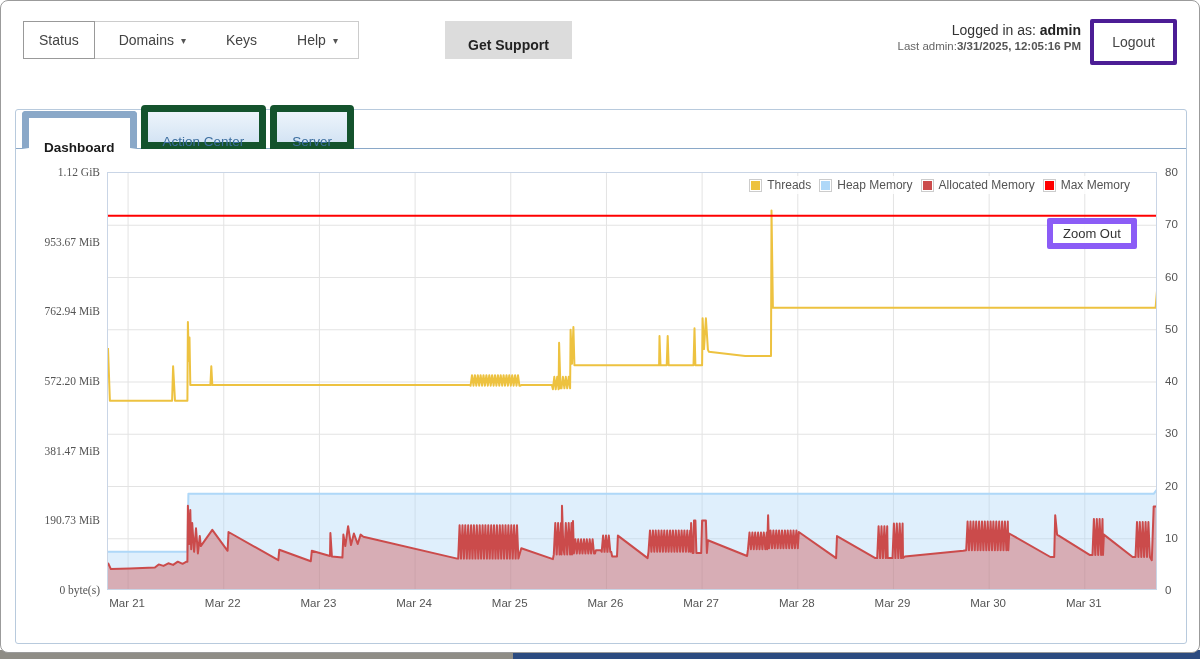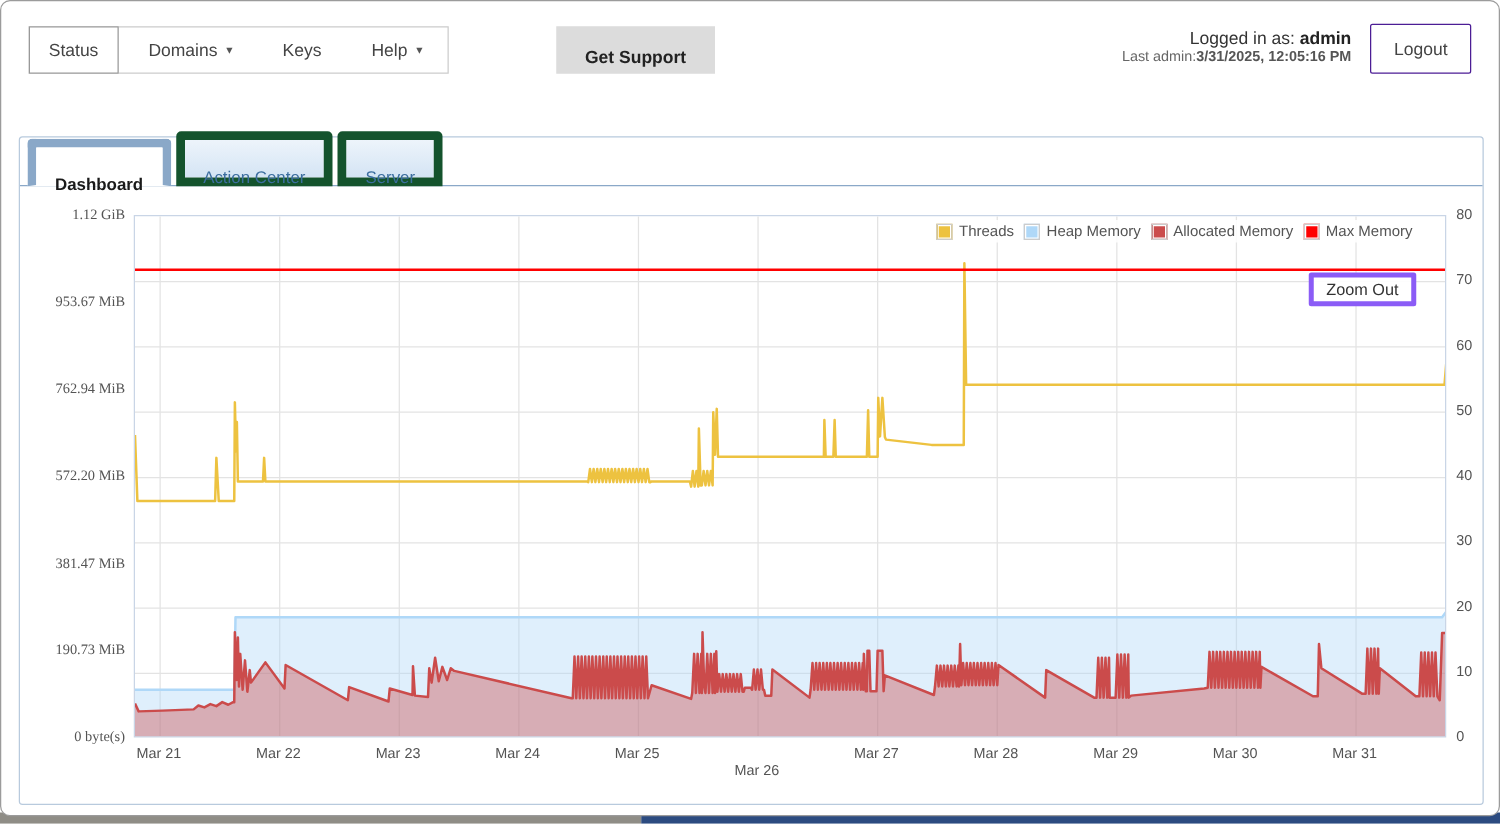--- a/index.html
+++ b/index.html
@@ -25,21 +25,21 @@
                  background:#dcdcdc; border:none; font-family:inherit; font-weight:bold;
                  font-size:14px; color:#222; cursor:pointer; }
 
   .login-info { position:absolute; right:118px; top:21px; text-align:right; }
   .login-line1 { font-size:14px; color:#333; }
   .login-line1 b { color:#222; }
   .login-line2 { font-size:11.5px; color:#666; margin-top:2px; }
   .login-line2 b { color:#555; }
 
   .logout-btn { position:absolute; right:22px; top:18px; padding:11px 18px; background:#fff;
-                border:1px solid #4c1d95; border-radius:2px; font-family:inherit; font-size:14px;
+                border:4px solid #4c1d95; border-radius:2px; font-family:inherit; font-size:14px;
                 color:#444; cursor:pointer; }
 
   
   .panel { position:absolute; left:14px; top:108px; width:1172px; height:535px;
            border:1px solid #b8cadd; border-radius:3px; background:#fff; }
   .tabbar { position:absolute; left:0; top:7px; width:100%; height:32px;
             border-bottom:1px solid #8aa8c8; padding-left:6px; display:flex; align-items:flex-end; }
   .tab { height:31px; line-height:29px; padding:15px 15px; margin-right:4px; margin-bottom:-1px;
          font-size:13.5px; color:#3c6e9f; background:linear-gradient(#edf4fb,#d4e4f4);
          border:7px solid #14532d; border-radius:4px 4px 0 0; cursor:pointer; white-space:nowrap; }
@@ -54,21 +54,21 @@
   .tick-right { left:1149px; width:40px; text-align:left; }
   .tick-x     { width:60px; text-align:center; top:486px; }
 
   .legend { position:absolute; top:66px; right:44px; display:flex; align-items:center;
             background:rgba(255,255,255,0.85); padding:2px 4px; }
   .legend-box { width:13px; height:13px; border:1px solid #ccc; box-shadow:inset 0 0 0 1px #fff;
                 display:inline-block; }
   .legend-label { font-size:12px; color:#545454; margin:0 8px 0 5px; white-space:nowrap; }
 
   .zoom-out-btn { position:absolute; left:1031px; top:108px; padding:2px 10px;
-                  background:rgba(255,255,255,0.9); border:4px solid #8b5cf6; border-radius:2px;
+                  background:rgba(255,255,255,0.9); border:6px solid #8b5cf6; border-radius:2px;
                   font-family:inherit; font-size:13px; color:#333; cursor:pointer; }
 </style>
 </head>
 <body>
 
 <div class="footer-strip">
   <div class="strip-left"></div>
   <div class="strip-right"></div>
 </div>
 
@@ -149,21 +149,21 @@
           <div class="tick-label tick-right" style="top: 264px; left: 1149px;">40</div>
           <div class="tick-label tick-right" style="top: 211.75px; left: 1149px;">50</div>
           <div class="tick-label tick-right" style="top: 159.5px; left: 1149px;">60</div>
           <div class="tick-label tick-right" style="top: 107.25px; left: 1149px;">70</div>
           <div class="tick-label tick-right" style="top: 55px; left: 1149px;">80</div>
           <div class="tick-label tick-x" style="top: 486px; left: 81.0911px;">Mar 21</div>
           <div class="tick-label tick-x" style="top: 486px; left: 176.763px;">Mar 22</div>
           <div class="tick-label tick-x" style="top: 486px; left: 272.435px;">Mar 23</div>
           <div class="tick-label tick-x" style="top: 486px; left: 368.107px;">Mar 24</div>
           <div class="tick-label tick-x" style="top: 486px; left: 463.779px;">Mar 25</div>
-          <div class="tick-label tick-x" style="top: 500px; left: 559.451px;">Mar 26</div>
+          <div class="tick-label tick-x" style="top: 486px; left: 559.451px;">Mar 26</div>
           <div class="tick-label tick-x" style="top: 486px; left: 655.123px;">Mar 27</div>
           <div class="tick-label tick-x" style="top: 486px; left: 750.795px;">Mar 28</div>
           <div class="tick-label tick-x" style="top: 486px; left: 846.467px;">Mar 29</div>
           <div class="tick-label tick-x" style="top: 486px; left: 942.139px;">Mar 30</div>
           <div class="tick-label tick-x" style="top: 486px; left: 1037.81px;">Mar 31</div>
         </div>
       <div class="legend" id="legend">
           <span class="legend-box" style="background: rgb(237, 194, 64);"></span>
           <span class="legend-label">Threads</span>
           <span class="legend-box" style="background: rgb(175, 216, 248);"></span>

